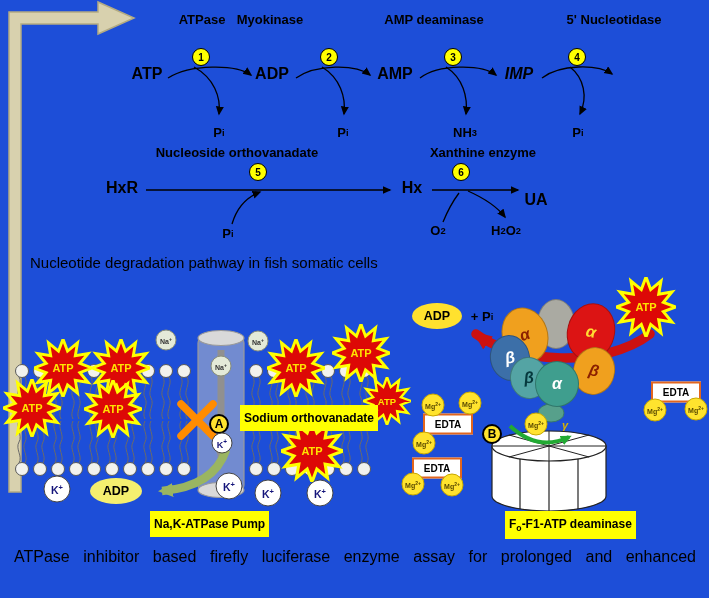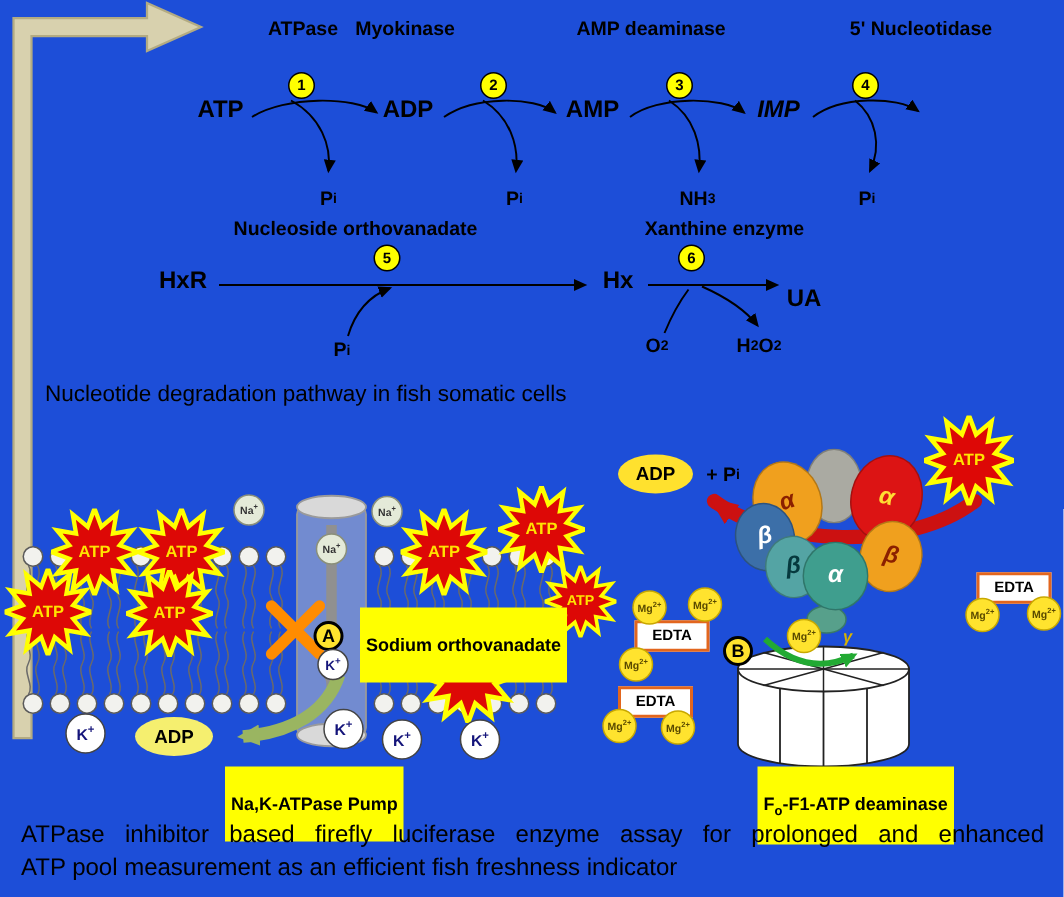--- a/index.html
+++ b/index.html
@@ -17,21 +17,21 @@
   .burst{position:absolute;transform:translate(-50%,-50%);}
   .burst svg{position:absolute;left:0;top:0;width:100%;height:100%;}
   .blab{position:absolute;left:50%;top:50%;transform:translate(-50%,-50%);color:#ffe300;font-weight:bold;font-size:11px;}
   .ion{position:absolute;transform:translate(-50%,-50%);border-radius:50%;display:flex;align-items:center;justify-content:center;box-sizing:border-box;white-space:nowrap;}
   .na{width:21px;height:21px;background:#e4ead8;border:1px solid #8a8f7a;font-size:7px;font-weight:bold;color:#333;}
   .k{width:27px;height:27px;background:#fff;border:1.5px solid #444;font-size:10.5px;font-weight:bold;color:#14147a;}
   .k.sm{width:21px;height:21px;font-size:9px;}
   .mg{width:23px;height:23px;background:#ffe32e;border:1px solid #c8a800;font-size:7px;font-weight:bold;color:#5a4a00;}
   .marker{width:20px;height:20px;border-radius:50%;background:#ffe32e;border:2px solid #000;
           font-weight:bold;font-size:12px;box-sizing:border-box;}
-  .ylabel{position:absolute;background:#ffff00;font-weight:bold;font-size:12px;padding:18px 4px;white-space:nowrap;}
+  .ylabel{position:absolute;background:#ffff00;font-weight:bold;font-size:12px;padding:6px 4px;white-space:nowrap;}
   .adpell{border-radius:50%;font-weight:bold;font-size:12.5px;}
   .orb{position:absolute;transform:translate(-50%,-50%) rotate(var(--r,0deg));border-radius:50%;
        display:flex;align-items:center;justify-content:center;font-weight:bold;font-style:italic;font-size:16px;
        border:1px solid rgba(0,0,0,0.25);box-sizing:border-box;}
   .edta{position:absolute;transform:translate(-50%,-50%);width:46px;height:17px;background:#fff;border:2.5px solid #e2661e;
         color:#000;font-weight:bold;font-size:10px;display:flex;align-items:center;justify-content:center;box-sizing:content-box;}
   .gam{position:absolute;transform:translate(-50%,-50%);color:#d9b300;font-weight:bold;font-style:italic;font-size:11px;}
   .footer{position:absolute;left:14px;top:546px;width:682px;font-size:16px;line-height:22px;color:#000;}
   .footer .j{text-align:justify;text-align-last:justify;}
 </style>
@@ -429,16 +429,15 @@
       </div>
     <div class="ion mg" style="left:696px;top:409px;">
         <span><span>Mg</span><sup>2+</sup></span>
       </div>
 
     <div class="ylabel" style="left:505px;top:511px;"><span>F</span><sub>o</sub><span>-F1-ATP deaminase</span></div>
   </div>
 
   <div class="footer">
     <div class="j">ATPase inhibitor based firefly luciferase enzyme assay for prolonged and enhanced</div>
-    <div>ATP pool measurement as an efficient fish freshness indicator</div>
   </div>
 
 </div>
 
 </body></html>

